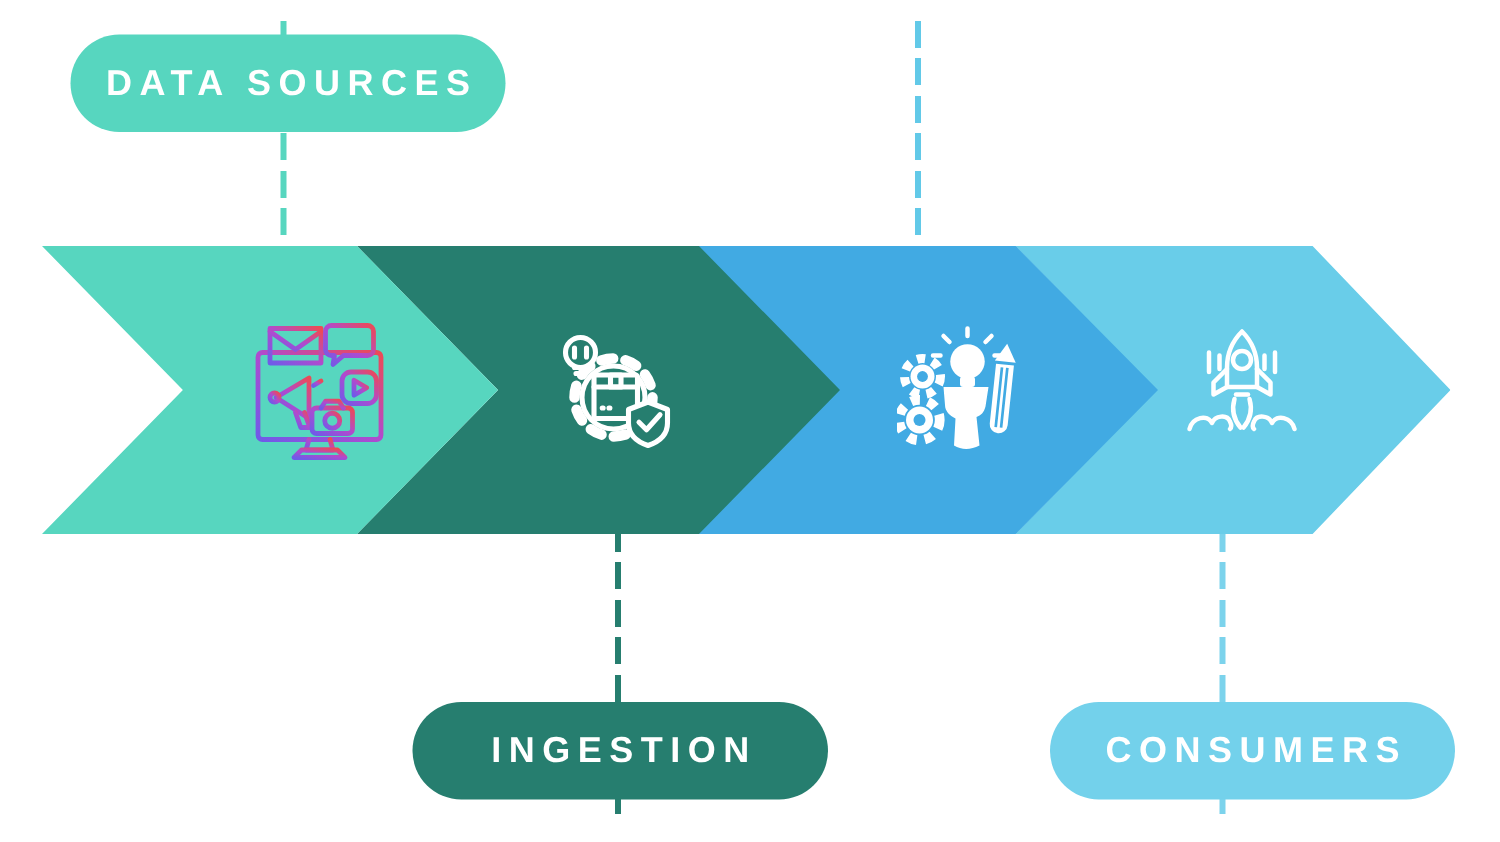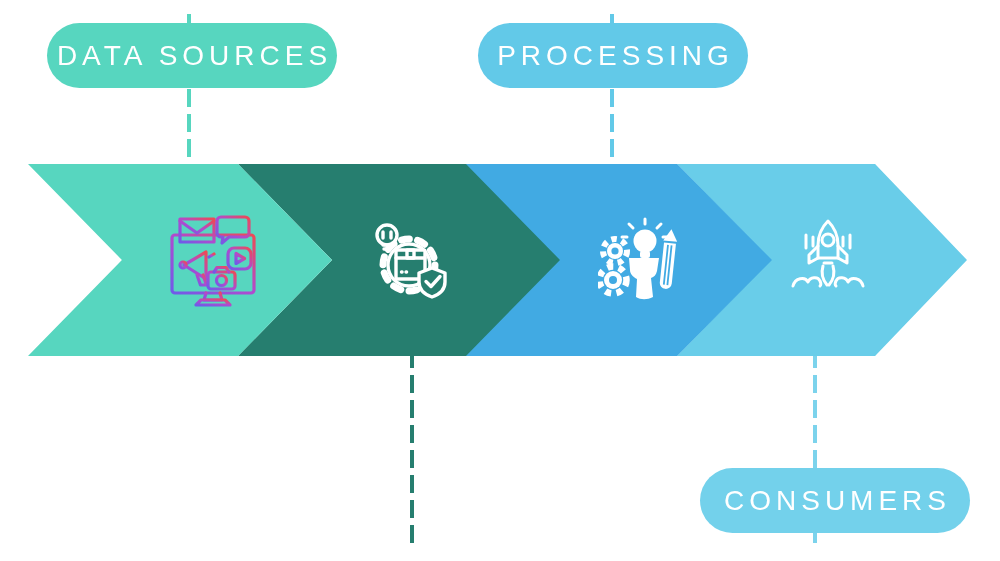--- a/index.html
+++ b/index.html
@@ -5,21 +5,21 @@
   html,body{margin:0;padding:0;background:#ffffff;}
   #stage{
     position:relative;width:1000px;height:561px;background:#ffffff;overflow:hidden;
     font-family:"Liberation Sans","DejaVu Sans",sans-serif;
   }
   .pill{
     position:absolute;height:65px;border-radius:33px;z-index:2;
     display:flex;align-items:center;justify-content:center;
   }
   .pill span{
-    color:#fff;font-weight:normal;font-size:28px;letter-spacing:5px;padding-left:5px;
+    color:#fff;font-weight:bold;font-size:24px;letter-spacing:5px;padding-left:5px;
     white-space:nowrap;
   }
   .pill-data-sources{left:47px;top:23px;width:290px;background:var(--mint);}
   .pill-processing{left:478px;top:23px;width:270px;background:var(--pillProcessing);}
   .pill-ingestion{left:275px;top:468px;width:277px;background:var(--teal);}
   .pill-consumers{left:700px;top:468px;width:270px;background:var(--pillConsumers);}
   .connector{
     position:absolute;width:4px;z-index:1;
     background:repeating-linear-gradient(to bottom,var(--c) 0 18px,transparent 18px 25px);
   }
@@ -48,22 +48,22 @@
 <div id="stage" style="--mint: #57D6BF; --teal: #267E6F; --blue: #41AAE3; --sky: #69CDE9; --pillProcessing: #62C9E8; --pillConsumers: #73D1EB; --connSky: #7CD3EC;">
 
   <div class="connector conn-1"></div>
   <div class="connector conn-2"></div>
   <div class="connector conn-3"></div>
   <div class="connector conn-4"></div>
 
   <div class="pill pill-data-sources">
     <span>DATA SOURCES</span>
   </div>
-  <div class="pill pill-processing">
-    <span>PROCESSING</span>
+  <div class="pill pill-ingestion">
+    <span>INGESTION</span>
   </div>
   <div class="pill pill-consumers">
     <span>CONSUMERS</span>
   </div>
 
   <div class="arrow arrow-1"></div>
   <div class="arrow arrow-2"></div>
   <div class="arrow arrow-3"></div>
   <div class="arrow arrow-4"></div>
 

